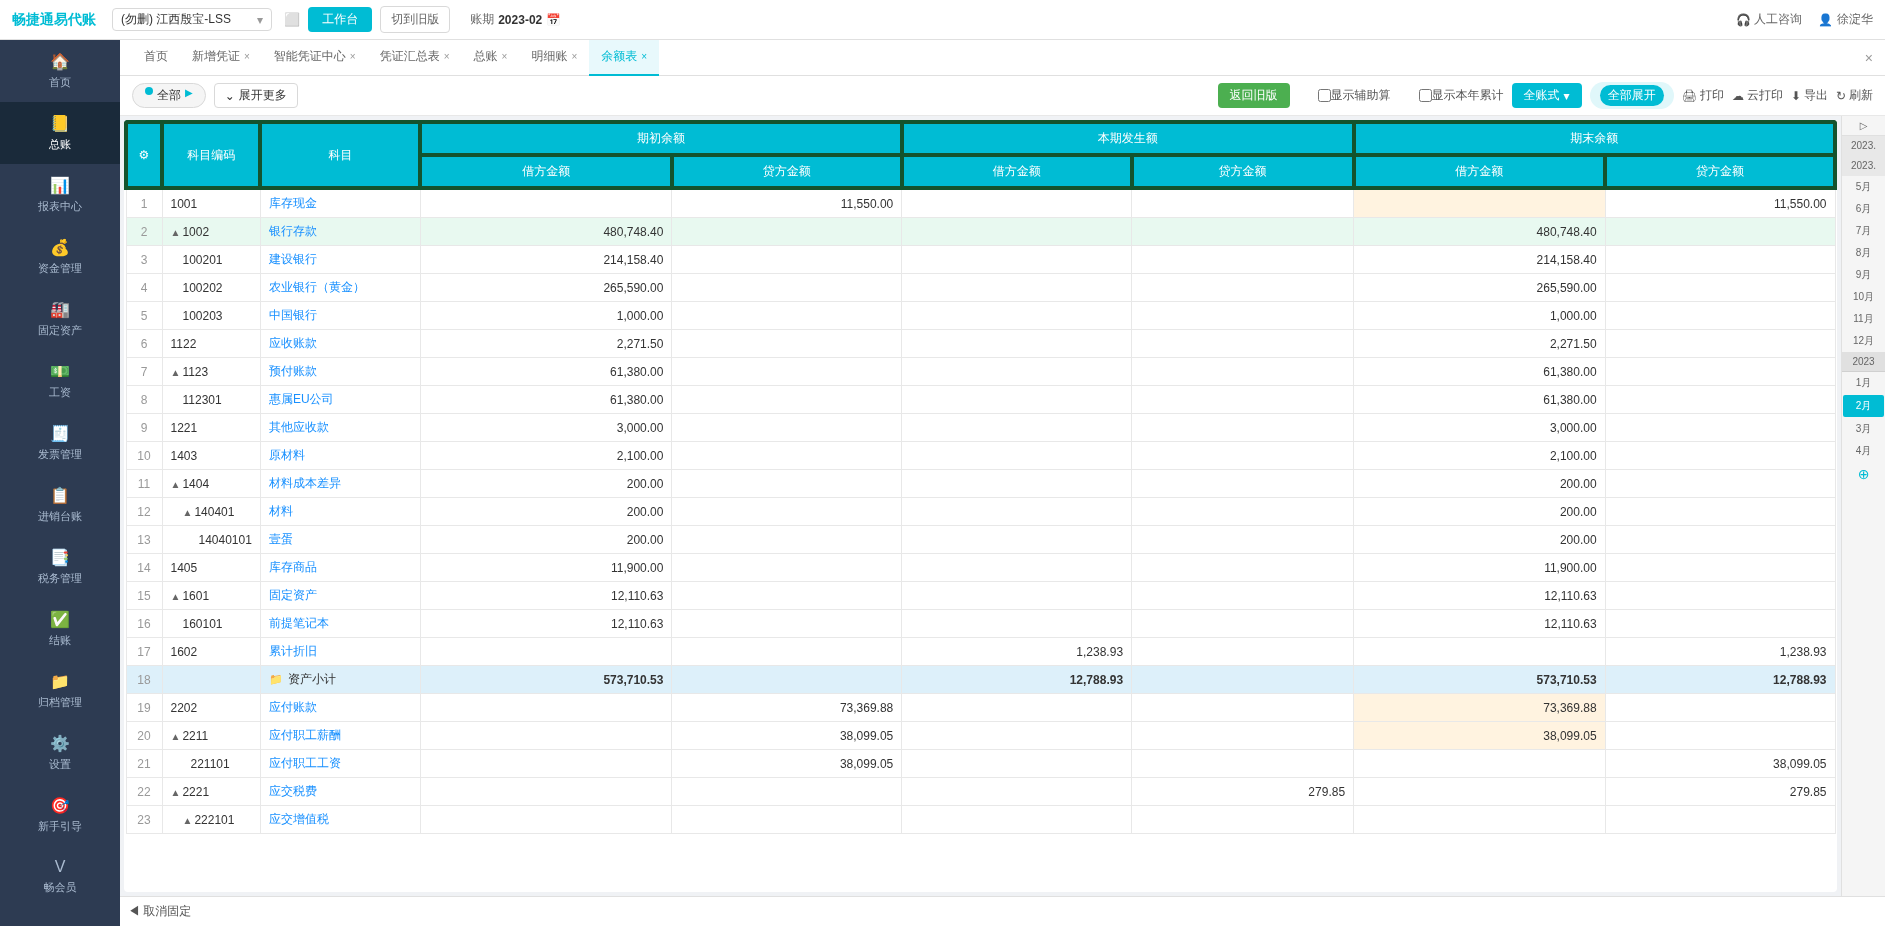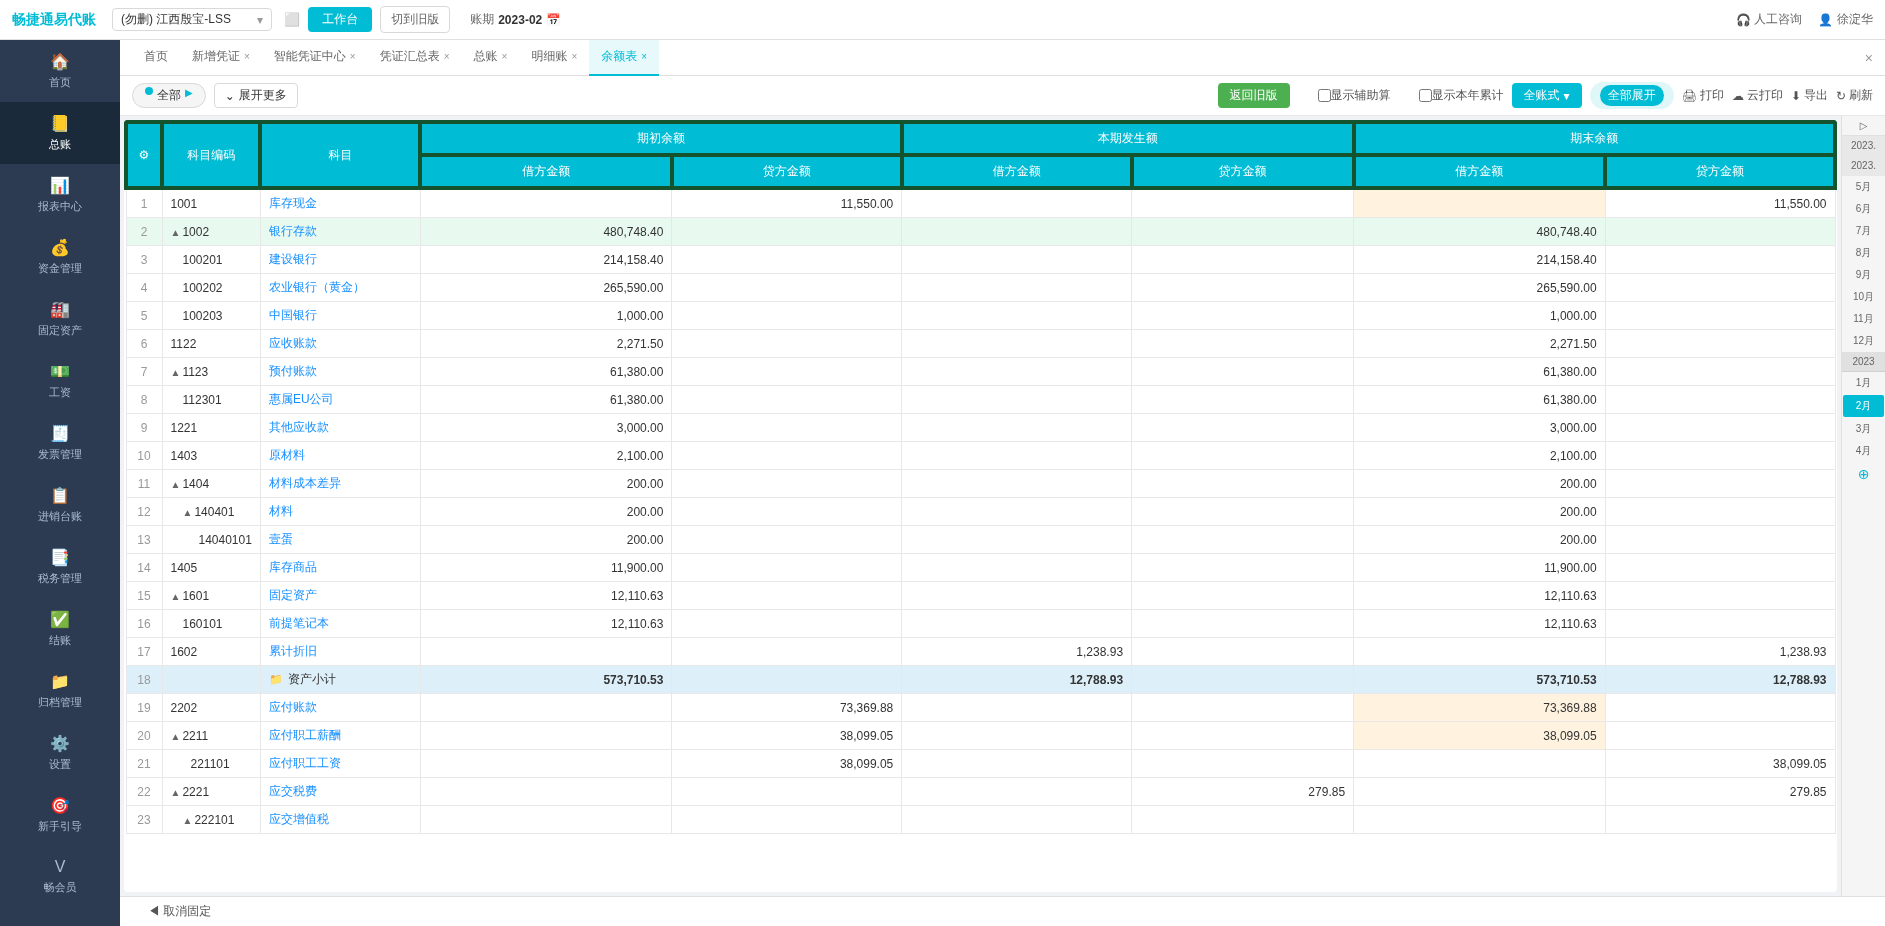--- a/index.html
+++ b/index.html
@@ -56,21 +56,21 @@
     .row-num { color: #999; text-align: center; }
     .code-cell { color: #333; }
     .name-link { color: #1890ff; cursor: pointer; text-decoration: none; }
     .amount { text-align: right; }
     .month-item { font-size: 10px; color: #666; text-align: center; padding: 4px 2px; cursor: pointer; }
     .month-item.active { background: #00bcd4; color: #fff; border-radius: 2px; margin: 1px; }
 
     .collapse-icon { color: #666; margin-right: 2px; font-size: 10px; cursor: pointer; }
     .folder-icon { color: #f0a500; margin-right: 2px; font-size: 11px; }
 
-    .bottom-bar { height: 30px; background: #fff; border-top: 1px solid #e0e0e0; display: flex; align-items: center; padding: 0 28px; font-size: 12px; color: #555; gap: 8px; cursor: pointer; }
+    .bottom-bar { height: 30px; background: #fff; border-top: 1px solid #e0e0e0; display: flex; align-items: center; padding: 0 8px; font-size: 12px; color: #555; gap: 8px; cursor: pointer; }
   </style>
 </head>
 <body>
 
 <div class="top-bar">
   <span class="app-logo">畅捷通易代账</span>
   <div class="company-selector">
     <span>(勿删) 江西殷宝-LSS</span>
     <span class="arrow">▾</span>
   </div>

